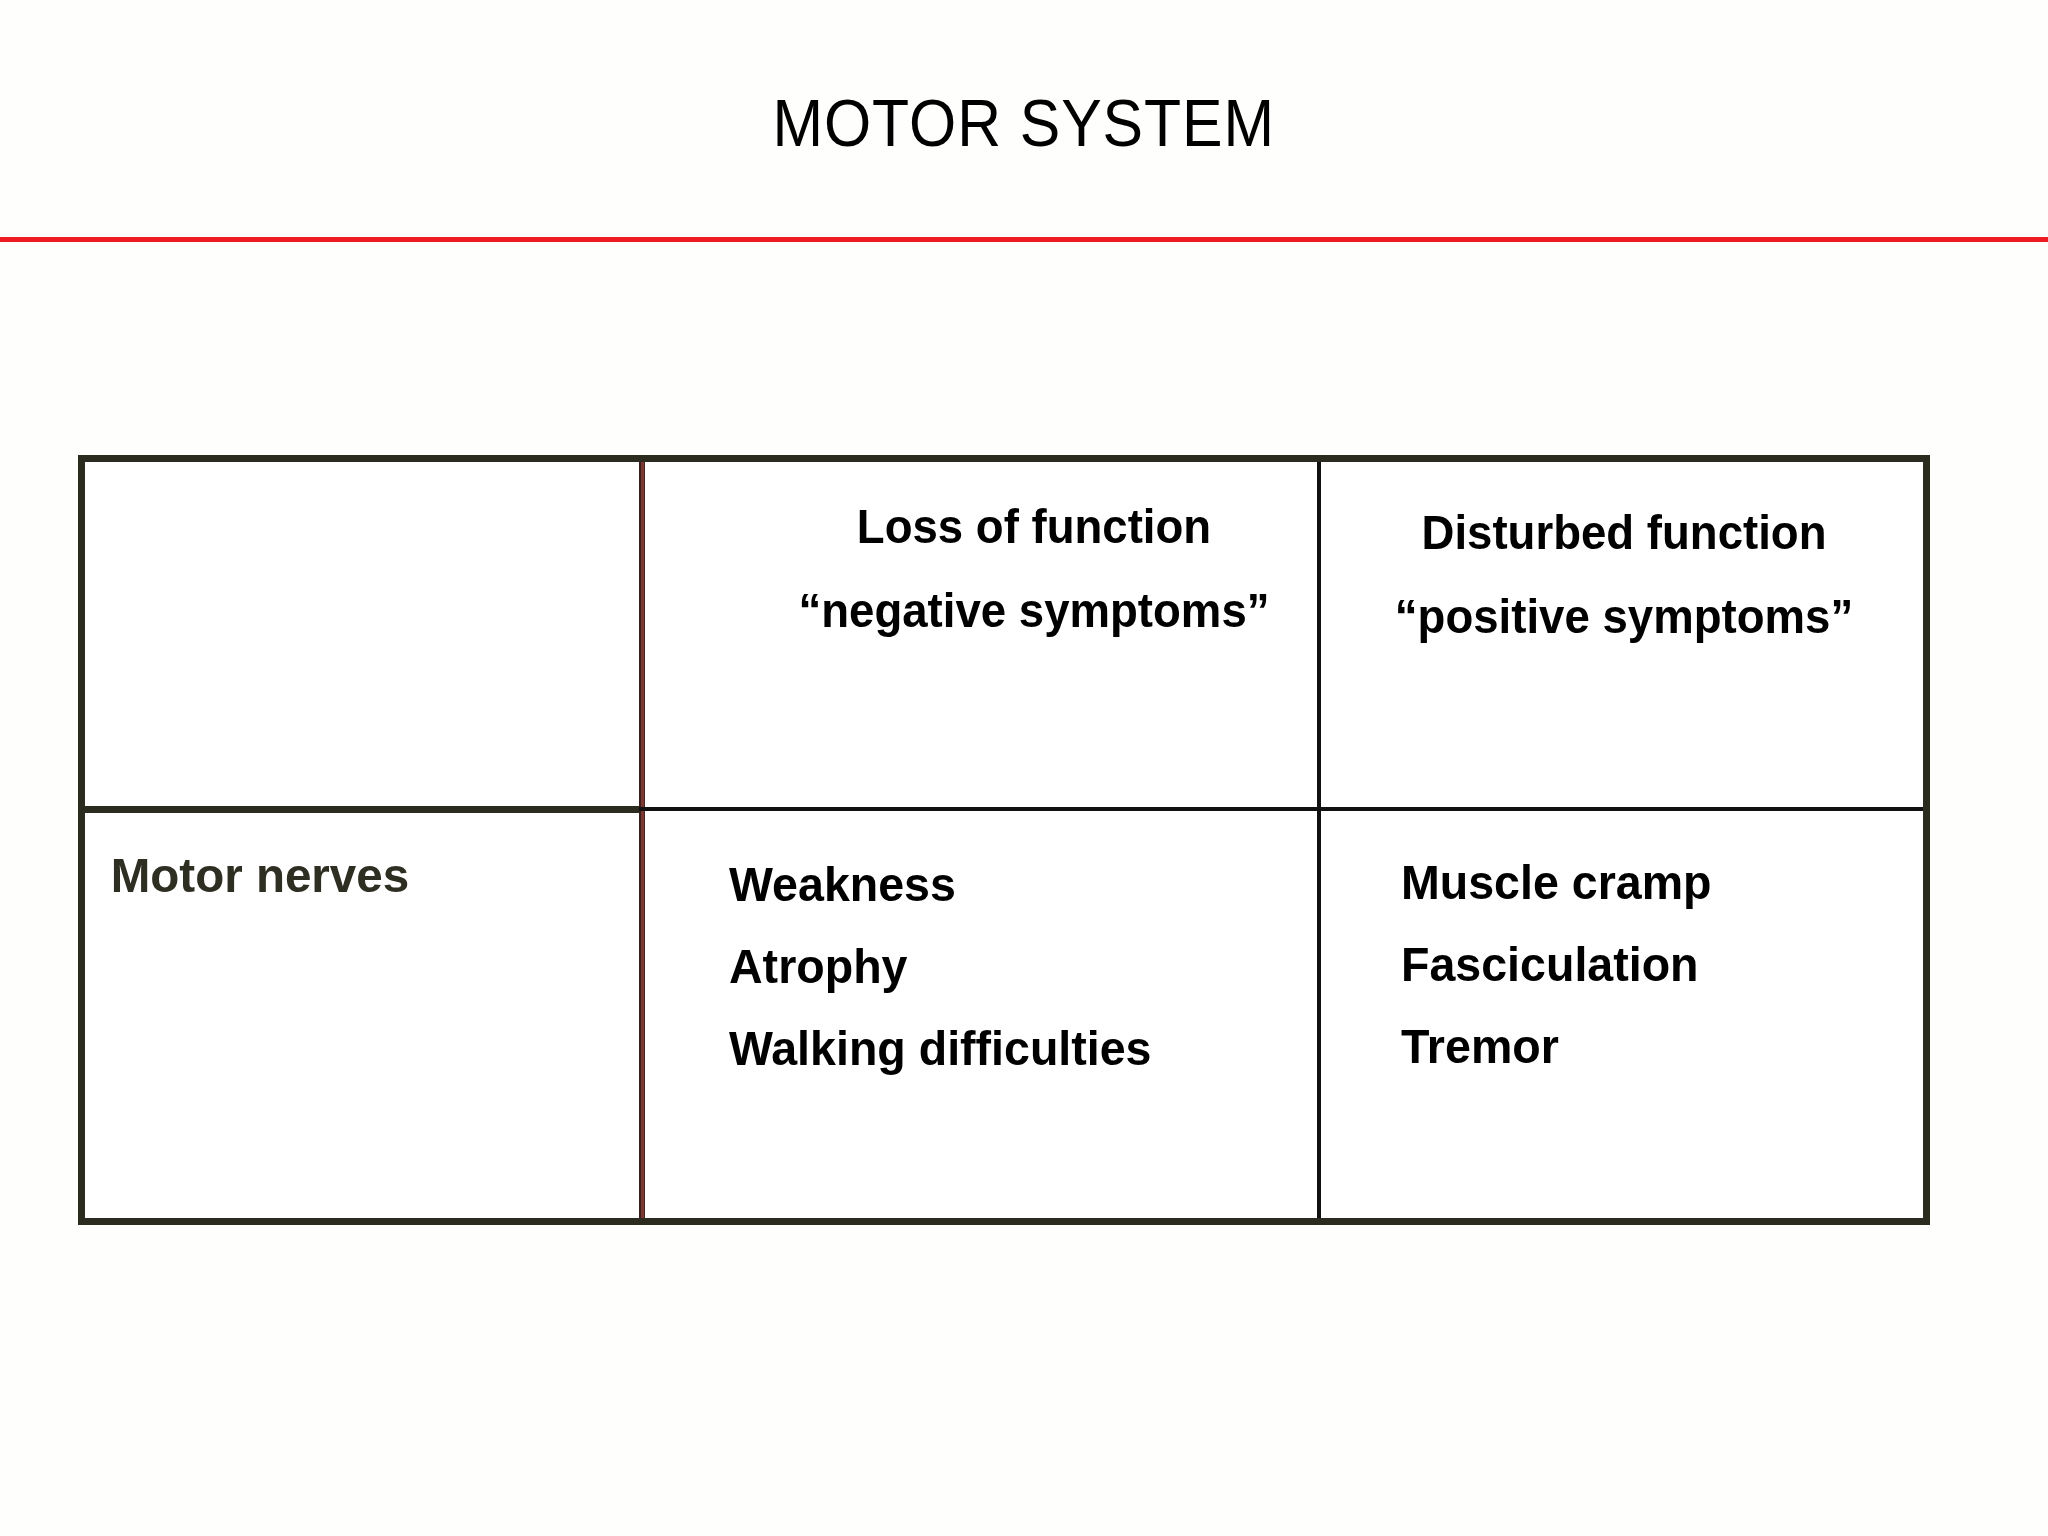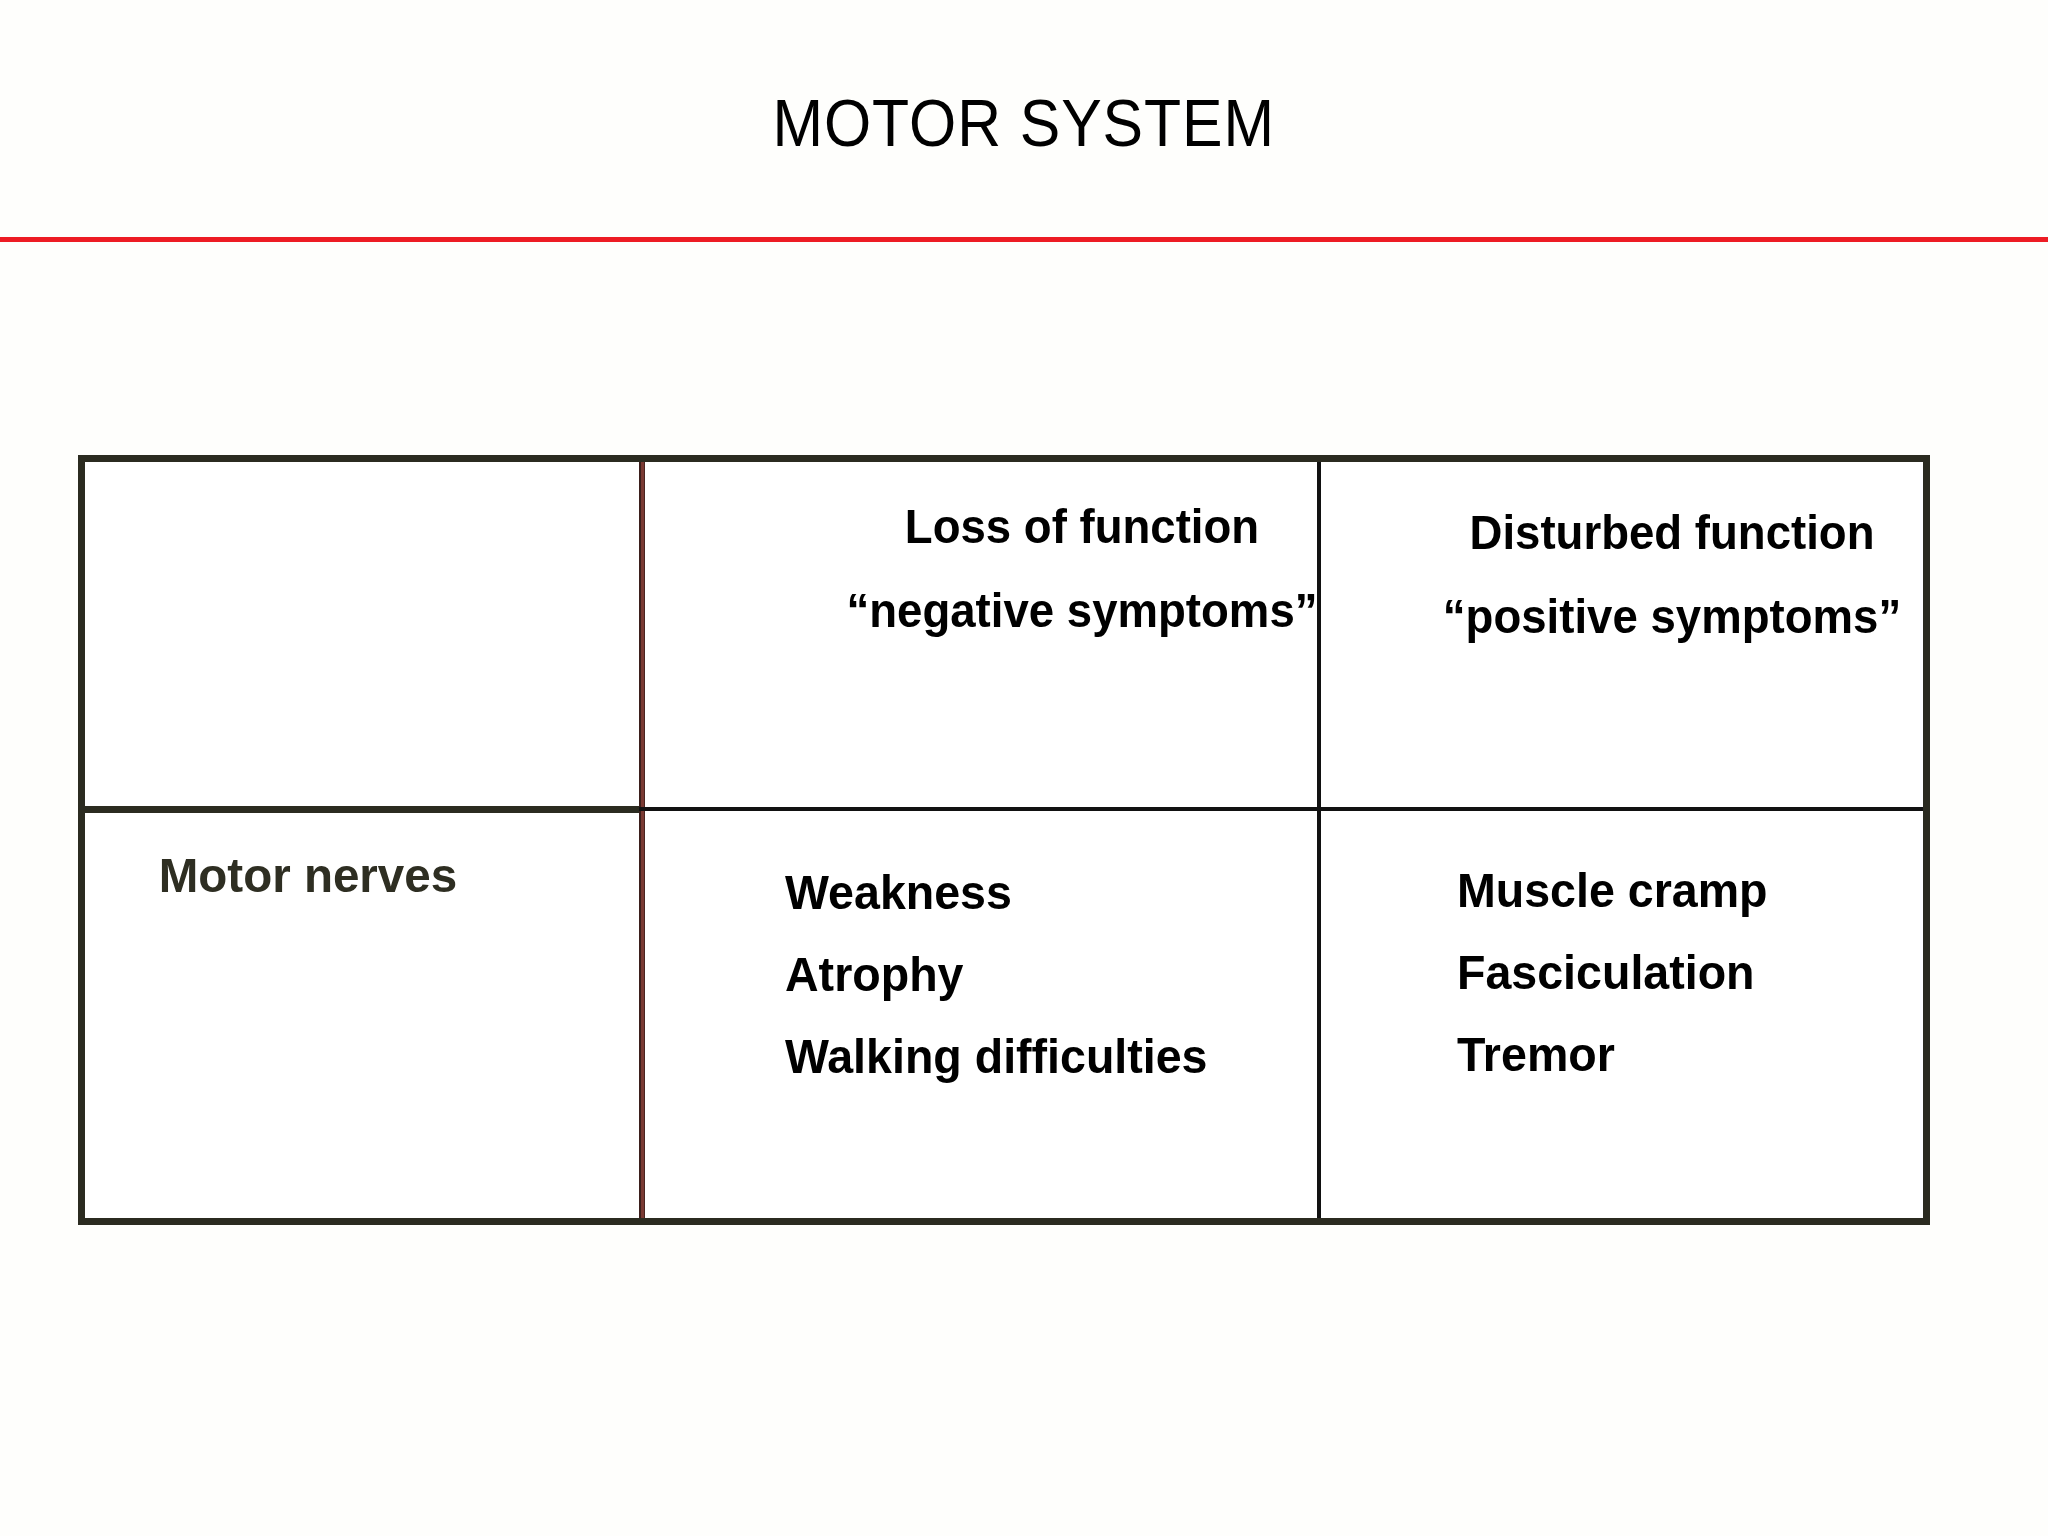--- a/index.html
+++ b/index.html
@@ -52,21 +52,20 @@
     width: 1852px;
     height: 770px;
     border: 7px solid #2b2b20;
     box-sizing: border-box;
     background: #ffffff;
   }
   .trow {
     display: flex;
     box-sizing: border-box;
     width: 100%;
-    justify-content: flex-end;
   }
   #header-row {
     height: 346px;
   }
   #body-row {
     height: 410px;
   }
   
   #row-separator {
     position: absolute;
@@ -127,21 +126,21 @@
     line-height: 84px;
     color: #000000;
     text-align: center;
     transform: scaleX(0.93);
     white-space: nowrap;
   }
   #header-cell-neg .header-text { padding-top: 22px; }
   #header-cell-pos .header-text { padding-top: 28px; }
 
   .body-list {
-    margin: 16px;
+    margin: 8px;
     padding: 0;
     list-style: none;
   }
   .body-list li {
     font-family: "Liberation Sans Narrow", "Liberation Sans", sans-serif;
     font-weight: 700;
     font-size: 48px;
     line-height: 82px;
     color: #000000;
     white-space: nowrap;

